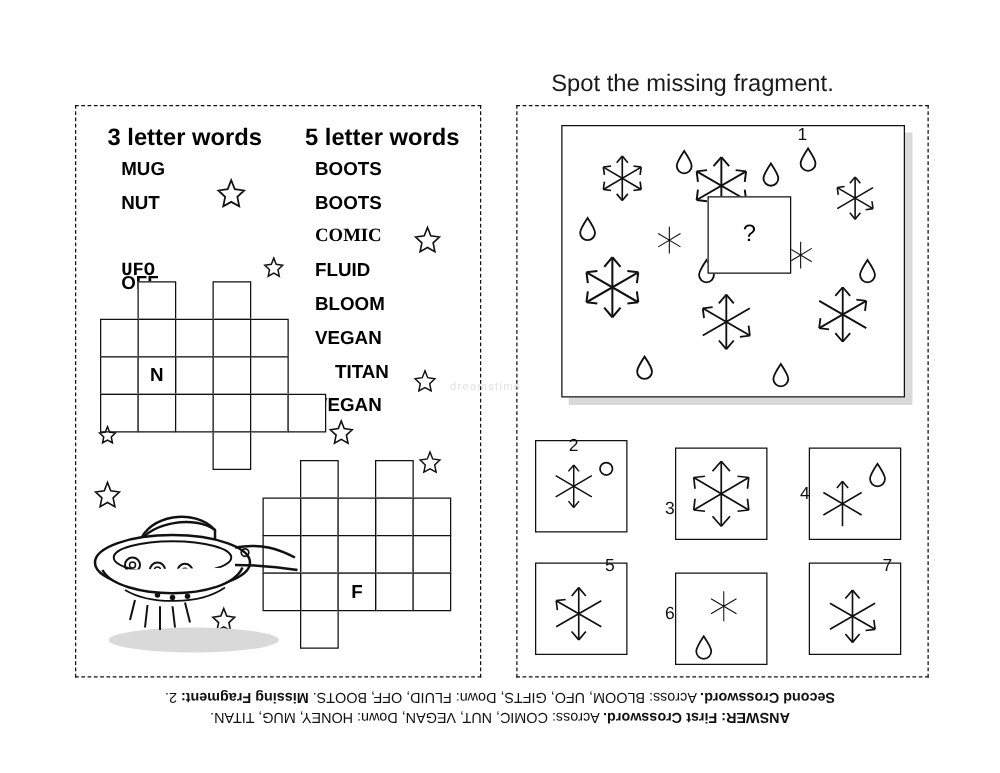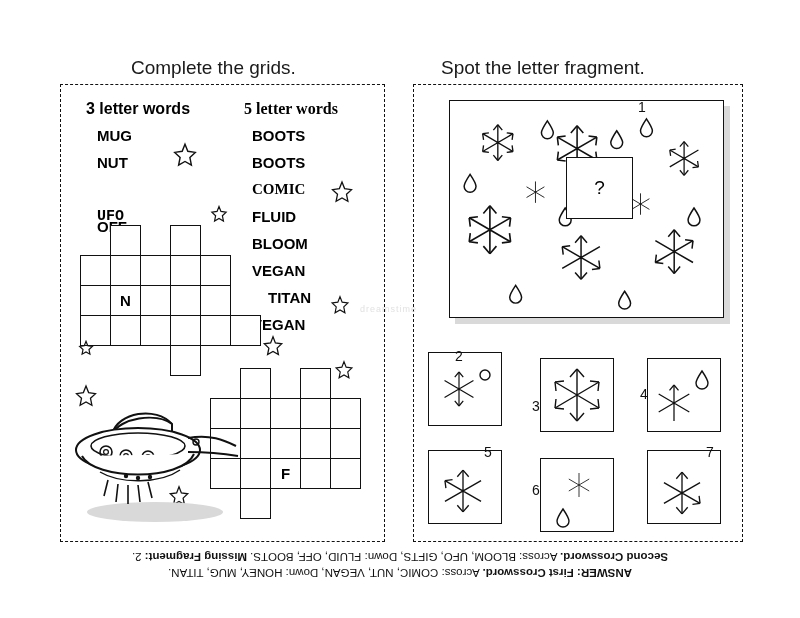--- a/index.html
+++ b/index.html
@@ -29,21 +29,21 @@
     position:absolute;
     border:1.5px dashed #111;
     box-sizing:border-box;
   }
   #panel-left{left:60px;top:84px;width:325px;height:458px;}
   #panel-right{left:413px;top:84px;width:330px;height:458px;}
 
   
   .wordhead{
     position:absolute;
-    font-size:16px;
+    font-size:19px;
     font-weight:bold;
     white-space:nowrap;
     text-align:right;
   }
   .word{
     position:absolute;
     font-size:15px;
     font-weight:bold;
     white-space:nowrap;
   }
@@ -125,27 +125,26 @@
   #watermark{
     position:absolute;left:360px;top:304px;
     font-size:9px;color:#e2e2e2;letter-spacing:1px;
   }
 </style>
 </head>
 <body>
 
 <div class="page">
 
-  <div class="title" id="title-left">Complete the grids.</div>
-  <div class="title" id="title-right">Spot the letter fragment.</div>
+  <div class="title" id="title-right">Spot the missing fragment.</div>
 
   <div class="panel" id="panel-left"></div>
 
   <div class="wordhead col3" style="top:100px;">3 letter words</div>
-  <div class="wordhead col5" style="top:100px;font-family:Liberation Serif, serif;">5 letter words</div>
+  <div class="wordhead col5" style="top:100px;">5 letter words</div>
 
   <div class="word" style="left:97px;top:127px;">MUG</div>
   <div class="word" style="left:97px;top:154px;">NUT</div>
   <div class="word" style="left:97px;top:172px;margin-top:46px;">OFF</div>
   <div class="word" style="left:97px;top:208px;font-family:Liberation Mono, monospace;">UFO</div>
 
   <div class="word" style="left:252px;top:127px;">BOOTS</div>
   <div class="word" style="left:252px;top:154px;">BOOTS</div>
   <div class="word" style="left:252px;top:181px;font-family:Liberation Serif, serif;">COMIC</div>
   <div class="word" style="left:252px;top:208px;">FLUID</div>

